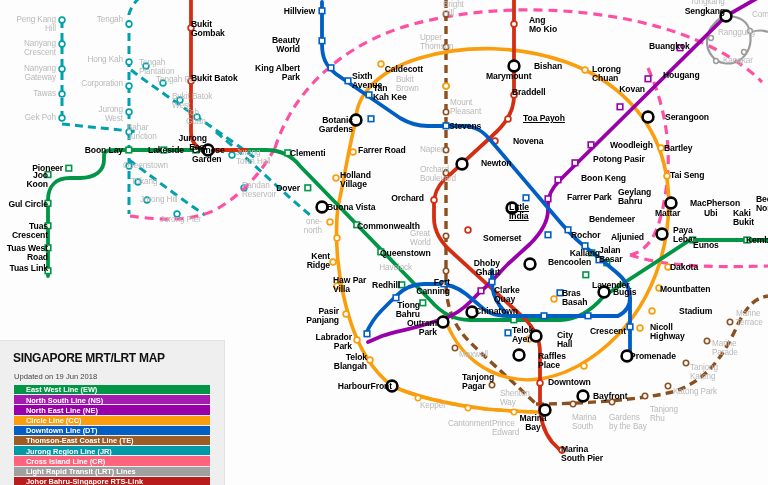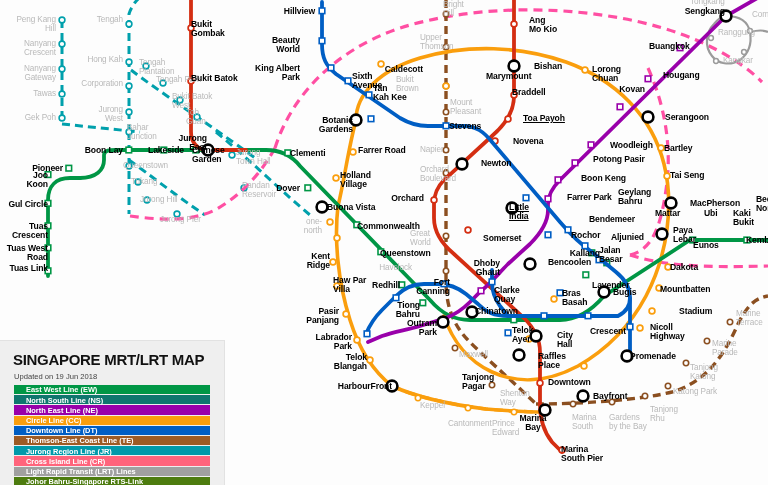--- a/index.html
+++ b/index.html
@@ -19,21 +19,21 @@
   .lbl.c{text-align:center;}
   .lbl.r{text-align:right;}
 
   
   #legend{
     position:absolute;left:0;top:341px;width:224px;height:144px;
     background:#efefef;box-shadow:0 0 0 1px #e2e2e2;
   }
   #legend .ltitle{
     position:absolute;left:13px;top:10px;
-    font-size:15px;font-weight:bold;color:#111;letter-spacing:-0.3px;
+    font-size:12px;font-weight:bold;color:#111;letter-spacing:-0.3px;
   }
   #legend .lsub{
     position:absolute;left:14px;top:31px;font-size:7.6px;color:#444;
   }
   #legend .bars{position:absolute;left:14px;top:44px;width:196px;}
   #legend .bar{
     height:9.3px;margin-bottom:0.9px;position:relative;
   }
   #legend .bar span{
     position:absolute;left:12px;top:0.4px;
@@ -447,21 +447,21 @@
       <div class="lbl b r" style="right: 720px; top: 264px;">Tuas Link</div>
     </div>
 
   <div id="legend">
     <div class="ltitle">SINGAPORE MRT/LRT MAP</div>
     <div class="lsub">Updated on 19 Jun 2018</div>
     <div class="bars" id="legend-bars">
         <div class="bar" style="background: rgb(0, 150, 69);">
           <span>East West Line (EW)</span>
         </div>
-        <div class="bar" style="background: #0f766e;">
+        <div class="bar" style="background: #a21caf;">
           <span>North South Line (NS)</span>
         </div>
         <div class="bar" style="background: rgb(153, 0, 170);">
           <span>North East Line (NE)</span>
         </div>
         <div class="bar" style="background: rgb(250, 158, 13);">
           <span>Circle Line (CC)</span>
         </div>
         <div class="bar" style="background: rgb(0, 94, 196);">
           <span>Downtown Line (DT)</span>
@@ -471,19 +471,19 @@
         </div>
         <div class="bar" style="background: rgb(0, 153, 170);">
           <span>Jurong Region Line (JR)</span>
         </div>
         <div class="bar" style="background: rgb(255, 100, 124);">
           <span>Cross Island Line (CR)</span>
         </div>
         <div class="bar" style="background: rgb(160, 160, 160);">
           <span>Light Rapid Transit (LRT) Lines</span>
         </div>
-        <div class="bar" style="background: #4d7c0f;">
+        <div class="bar" style="background: #b91c1c;">
           <span>Johor Bahru-Singapore RTS-Link</span>
         </div>
       </div>
   </div>
 
 </div>
 
 </body></html>

